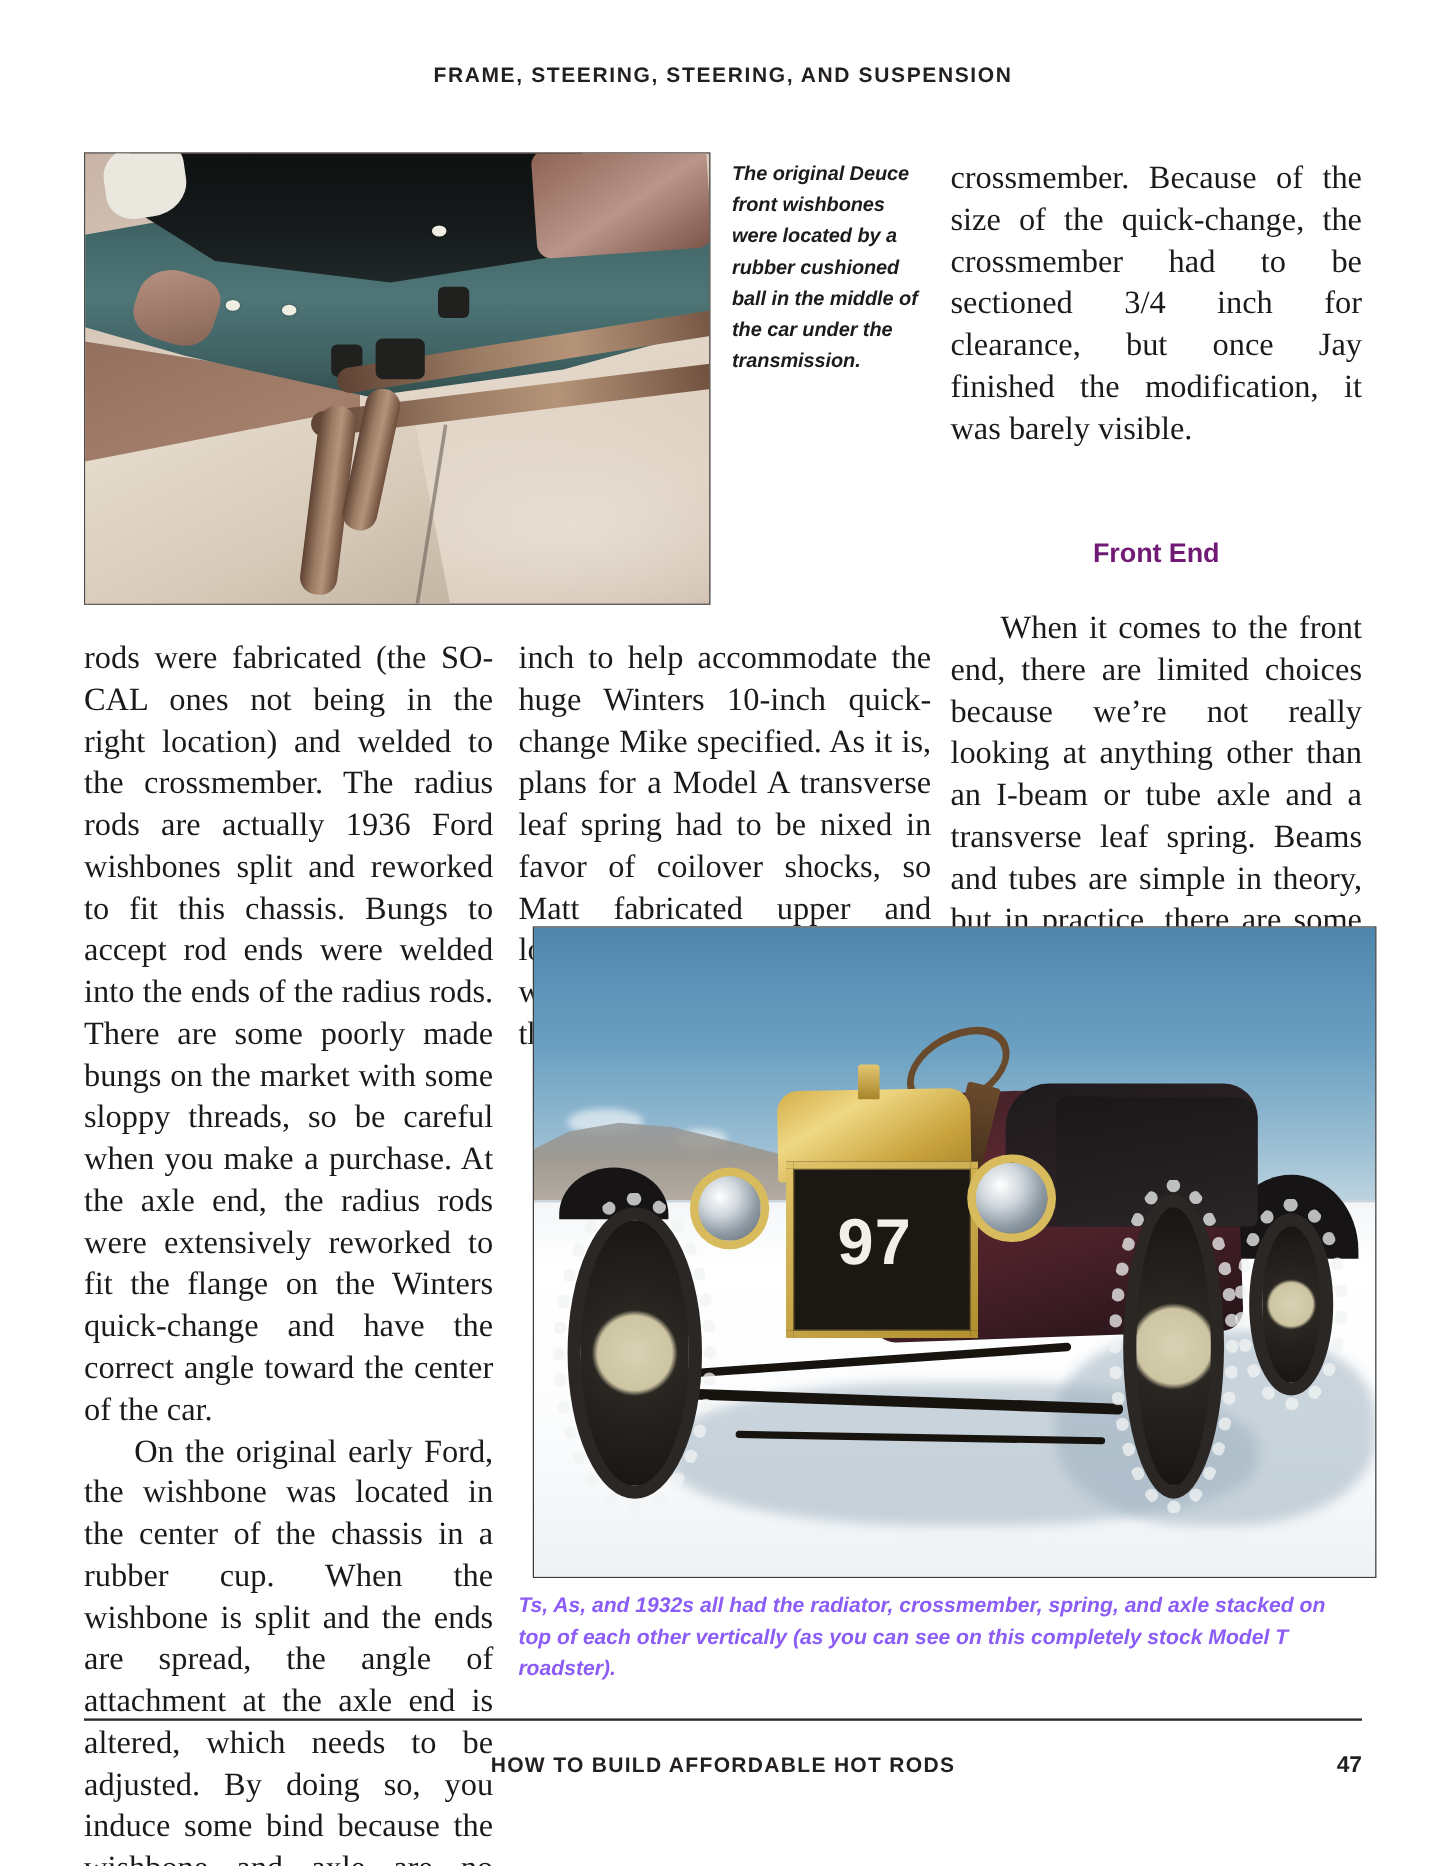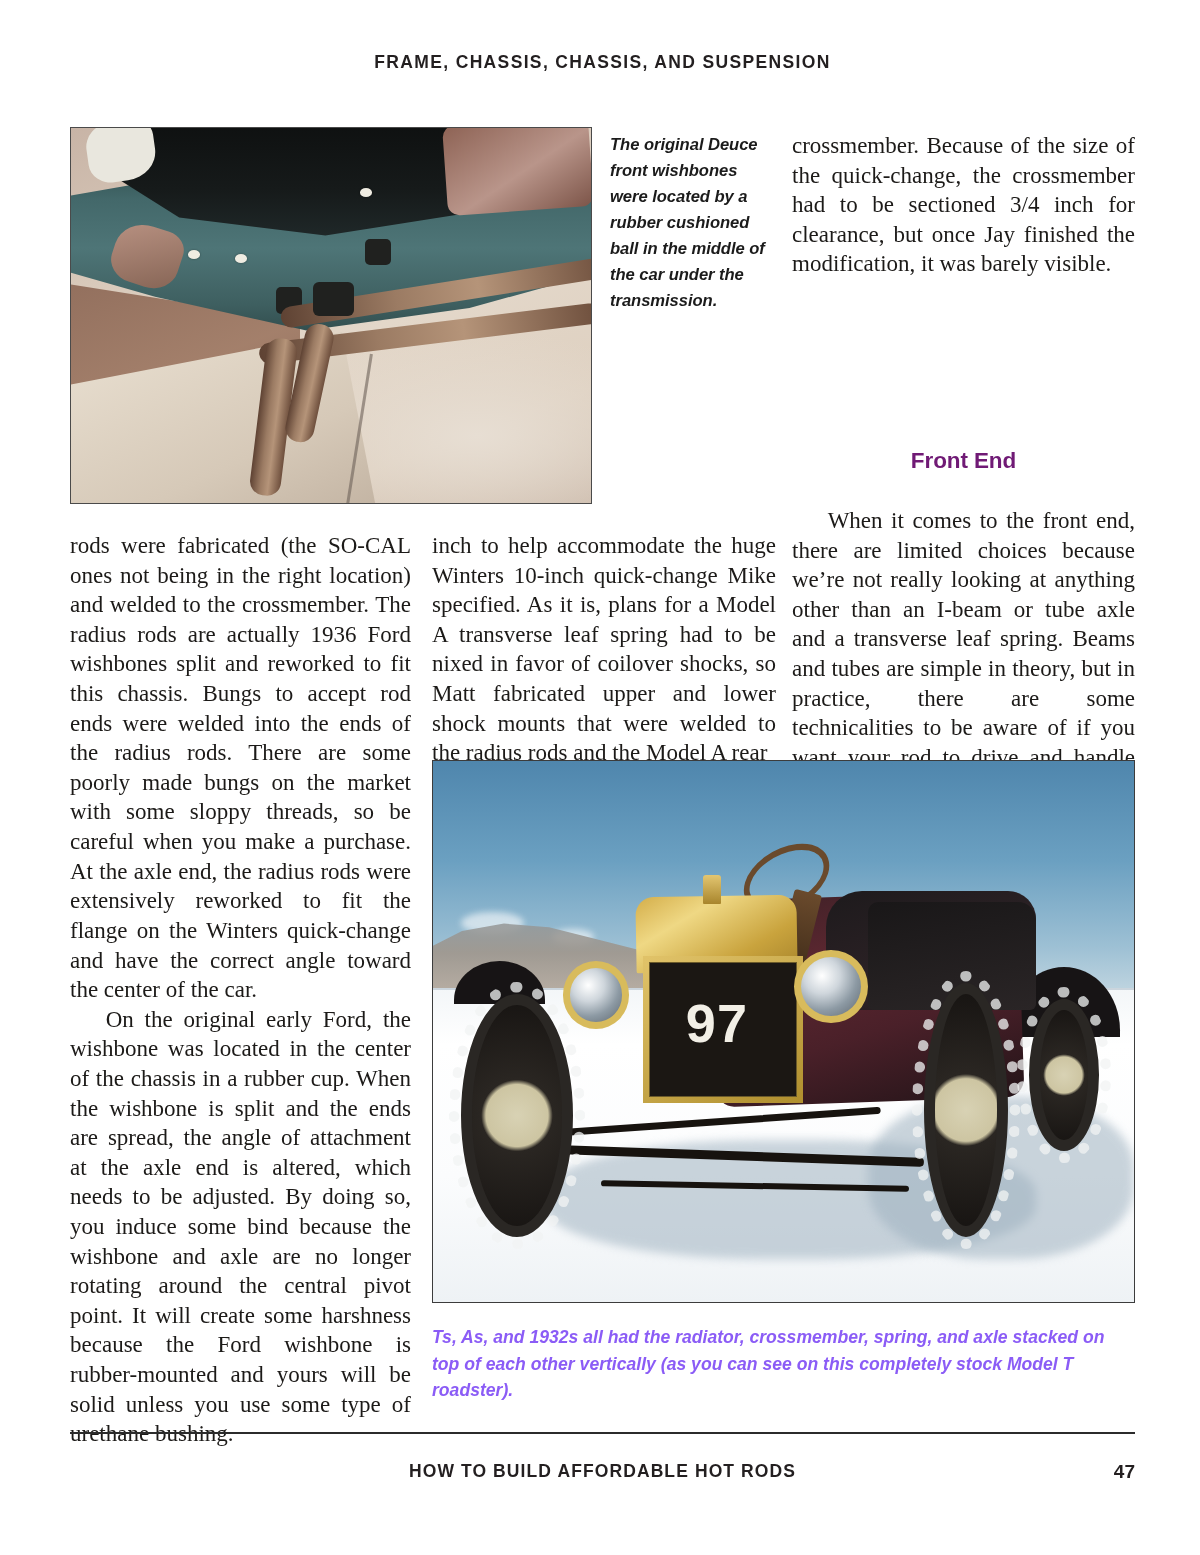--- a/index.html
+++ b/index.html
@@ -120,21 +120,21 @@
     font-style: italic;
     font-size: 16.6px;
     line-height: 1.565;
     color: #1b1b1b;
     letter-spacing: -0.05px;
   }
 
   
   .col-text {
     position: absolute;
-    font-size: 23px;
+    font-size: 27px;
     line-height: 1.288;
     text-align: justify;
     text-justify: inter-word;
     color: #1c1a18;
     hyphens: none;
   }
   .col-text p { margin: 0; }
   .col-text p.indent { text-indent: 1.55em; }
 
   #col-right-top  { left: 792px; top: 131px;  width: 343px; }
@@ -326,21 +326,21 @@
     top: 1461px;
     font-family: "Liberation Sans", sans-serif;
     font-weight: bold;
     font-size: 19px;
     color: #231f20;
   }
 </style>
 </head>
 <body>
 
-<div class="running-head">FRAME, CHASSIS, CHASSIS, AND SUSPENSION</div>
+<div class="running-head">FRAME, STEERING, STEERING, AND SUSPENSION</div>
 
 <figure class="photo-top" style="margin:0;">
   <div class="pt-layer pt-ground"></div>
   <div class="pt-layer pt-concrete-left"></div>
   <div class="pt-layer pt-concrete-slab"></div>
   <div class="pt-layer pt-crack"></div>
   <div class="pt-layer pt-frame"></div>
   <div class="pt-layer pt-darktop"></div>
   <div class="pt-layer pt-window"></div>
   <div class="pt-layer pt-brownpad"></div>
@@ -373,21 +373,21 @@
 
 <div class="col-text" id="col-left">
   <p>rods were fabricated (the SO-CAL ones not being in the right location) and welded to the crossmember. The radius rods are actually 1936 Ford wishbones split and reworked to fit this chassis. Bungs to accept rod ends were welded into the ends of the radius rods. There are some poorly made bungs on the market with some sloppy threads, so be careful when you make a purchase. At the axle end, the radius rods were extensively reworked to fit the flange on the Winters quick-change and have the correct angle toward the center of the car.</p>
   <p class="indent">On the original early Ford, the wishbone was located in the center of the chassis in a rubber cup. When the wishbone is split and the ends are spread, the angle of attachment at the axle end is altered, which needs to be adjusted. By doing so, you induce some bind because the wishbone and axle are no longer rotating around the central pivot point. It will create some harshness because the Ford wishbone is rubber-mounted and yours will be solid unless you use some type of urethane bushing.</p>
 </div>
 
 <div class="col-text" id="col-mid">
   <p>inch to help accommodate the huge Winters 10-inch quick-change Mike specified. As it is, plans for a Model A transverse leaf spring had to be nixed in favor of coilover shocks, so Matt fabricated upper and lower shock mounts that were welded to the radius rods and the Model A rear</p>
 </div>
 
-<figure class="photo-bottom" style="margin:0;padding-left:31px;">
+<figure class="photo-bottom" style="margin:12px;padding-left:31px;">
   <div class="pb pb-sky"></div>
   <div class="pb pb-cloud" style="left:4%;top:28%;width:9%;height:4%;"></div>
   <div class="pb pb-cloud" style="left:17%;top:31%;width:6%;height:3%;"></div>
   <div class="pb pb-mountain"></div>
   <div class="pb pb-salt"></div>
   <div class="pb pb-horizon"></div>
 
   <div class="pb pb-shadow" style="left:16%;top:70%;width:70%;height:22%;"></div>
   <div class="pb pb-shadow" style="left:62%;top:62%;width:38%;height:30%;"></div>
 

